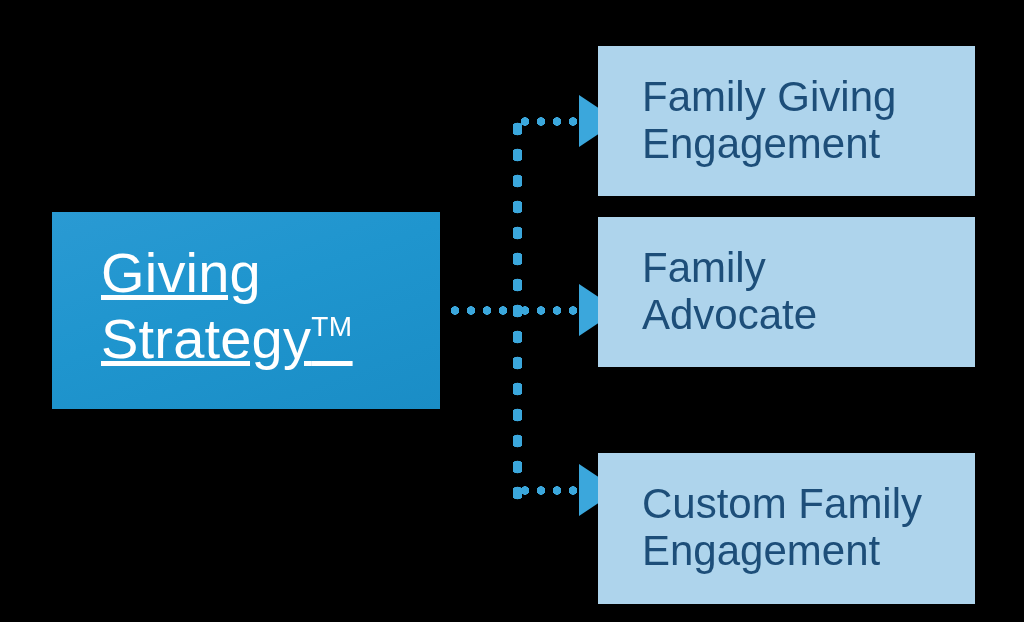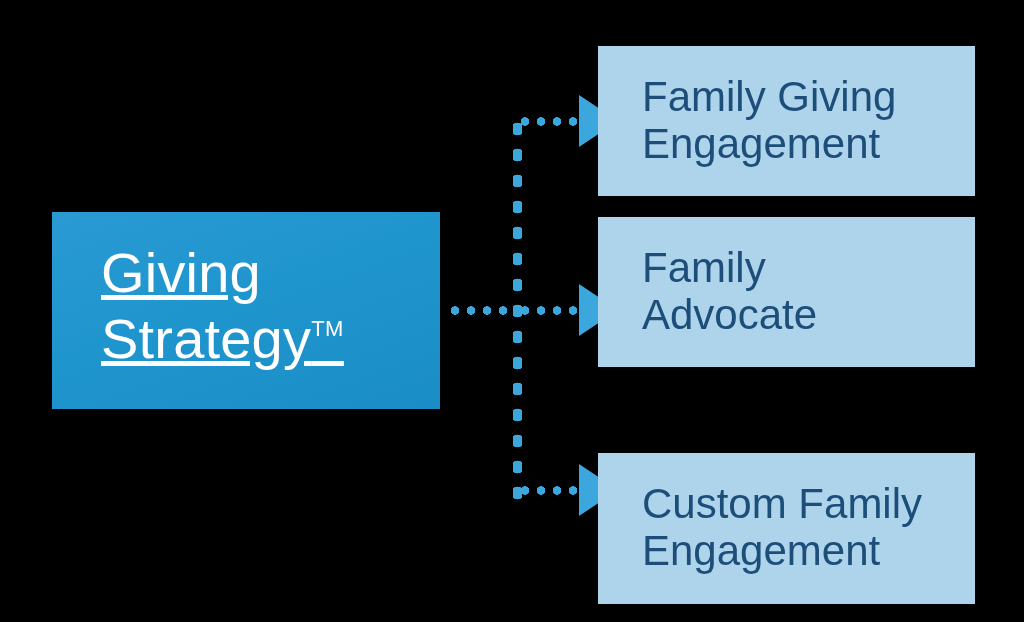--- a/index.html
+++ b/index.html
@@ -36,21 +36,21 @@
     right: 8px;
     color: #ffffff;
     font-size: 56px;
     line-height: 1.18;
     font-weight: 300;
     letter-spacing: 0.2px;
     white-space: pre-line;
     text-decoration: underline;
   }
   .tm-mark {
-    font-size: 22px;
+    font-size: 28px;
     vertical-align: 22px;
     letter-spacing: 0.5px;
     font-weight: 300;
   }
 
   
   .target-node {
     position: absolute;
     left: 598px;
     width: 377px;

